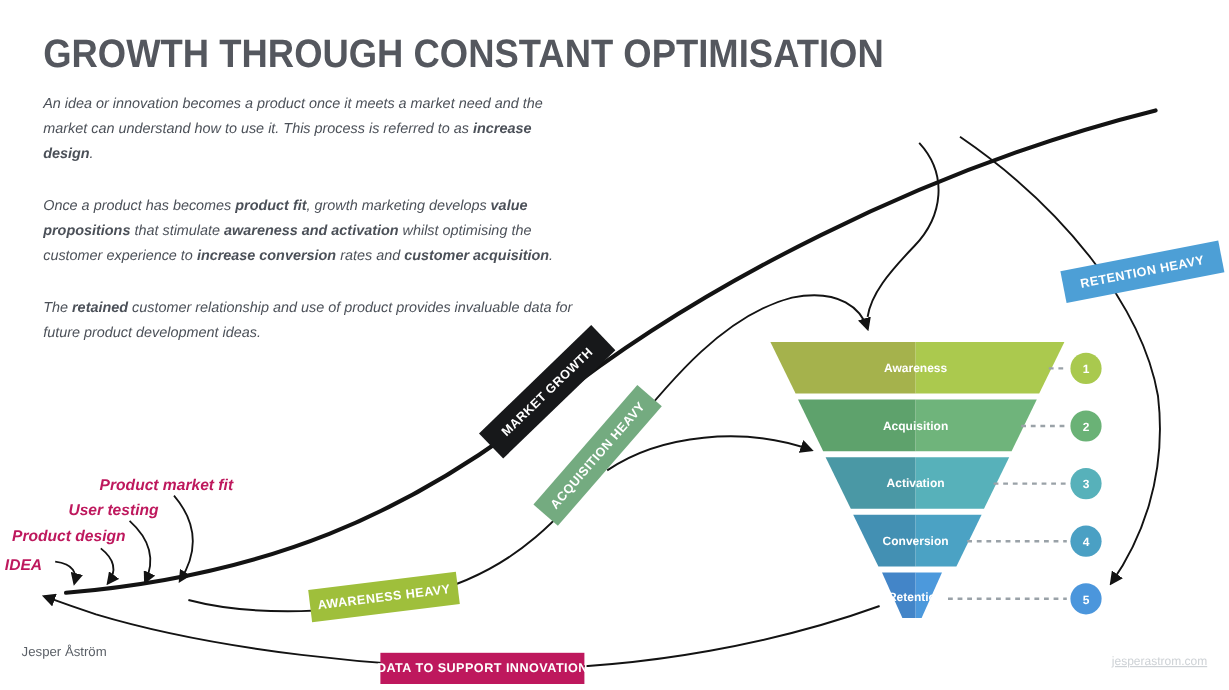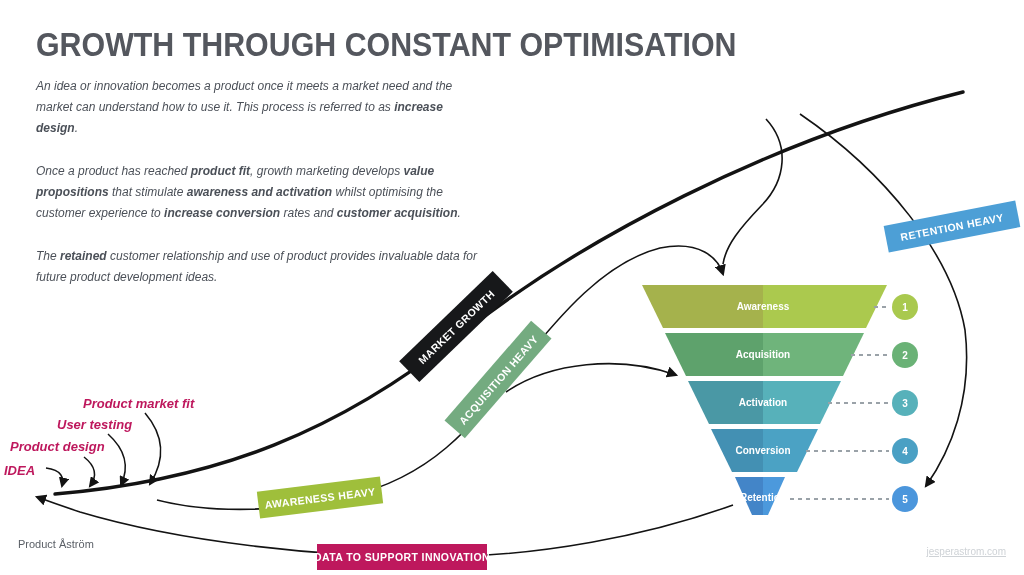--- a/index.html
+++ b/index.html
@@ -111,21 +111,21 @@
       <text x="763" y="501" text-anchor="middle" class="funnel-label">Retention</text>
       <line x1="790" y1="499" x2="889" y2="499" stroke="#9aa2a8" stroke-width="2" stroke-dasharray="4 4"></line>
       <circle cx="905" cy="499" r="13" fill="#4b96dc"></circle>
       <text x="905" y="503" text-anchor="middle" class="circle-num">5</text>
     </g>
   </svg>
 
   <div class="title">GROWTH THROUGH CONSTANT OPTIMISATION</div>
   <div class="intro">
       <p><span>An idea or innovation becomes a product once it meets a market need and the market can understand how to use it. This process is referred to as </span><strong>increase design</strong><span>.</span></p>
-      <p><span>Once a product has reached </span><strong>product fit</strong><span>, growth marketing develops </span><strong>value propositions</strong><span> that stimulate </span><strong>awareness and activation</strong><span> whilst optimising the customer experience to </span><strong>increase conversion</strong><span> rates and </span><strong>customer acquisition</strong><span>.</span></p>
+      <p><span>Once a product has becomes </span><strong>product fit</strong><span>, growth marketing develops </span><strong>value propositions</strong><span> that stimulate </span><strong>awareness and activation</strong><span> whilst optimising the customer experience to </span><strong>increase conversion</strong><span> rates and </span><strong>customer acquisition</strong><span>.</span></p>
       <p><span>The </span><strong>retained</strong><span> customer relationship and use of product provides invaluable data for future product development ideas.</span></p>
     </div>
 
   <div class="banner" style="left: 391px; top: 312px; width: 130px; height: 29px; transform: rotate(-44deg); background: rgb(23, 24, 26);">
     <span>MARKET GROWTH</span>
   </div>
   <div class="banner" style="left: 432px; top: 366px; width: 132px; height: 27px; transform: rotate(-49deg); background: rgb(116, 171, 128);">
     <span>ACQUISITION HEAVY</span>
   </div>
   <div class="banner" style="left: 258px; top: 484px; width: 124px; height: 27px; transform: rotate(-7deg); background: rgb(159, 191, 59);">
@@ -136,16 +136,16 @@
   </div>
   <div class="banner" style="left: 317px; top: 544px; width: 170px; height: 26px; background: #be185d;">
     <span>DATA TO SUPPORT INNOVATION</span>
   </div>
 
   <div class="milestone" style="left:83px;top:396px;">Product market fit</div>
   <div class="milestone" style="left:57px;top:417px;">User testing</div>
   <div class="milestone" style="left:10px;top:439px;text-align:right;">Product design</div>
   <div class="milestone" style="left:4px;top:463px;">IDEA</div>
 
-  <div class="author">Product Åström</div>
+  <div class="author">Jesper Åström</div>
   <div class="website">jesperastrom.com</div>
 
 </div>
 
 </body></html>

